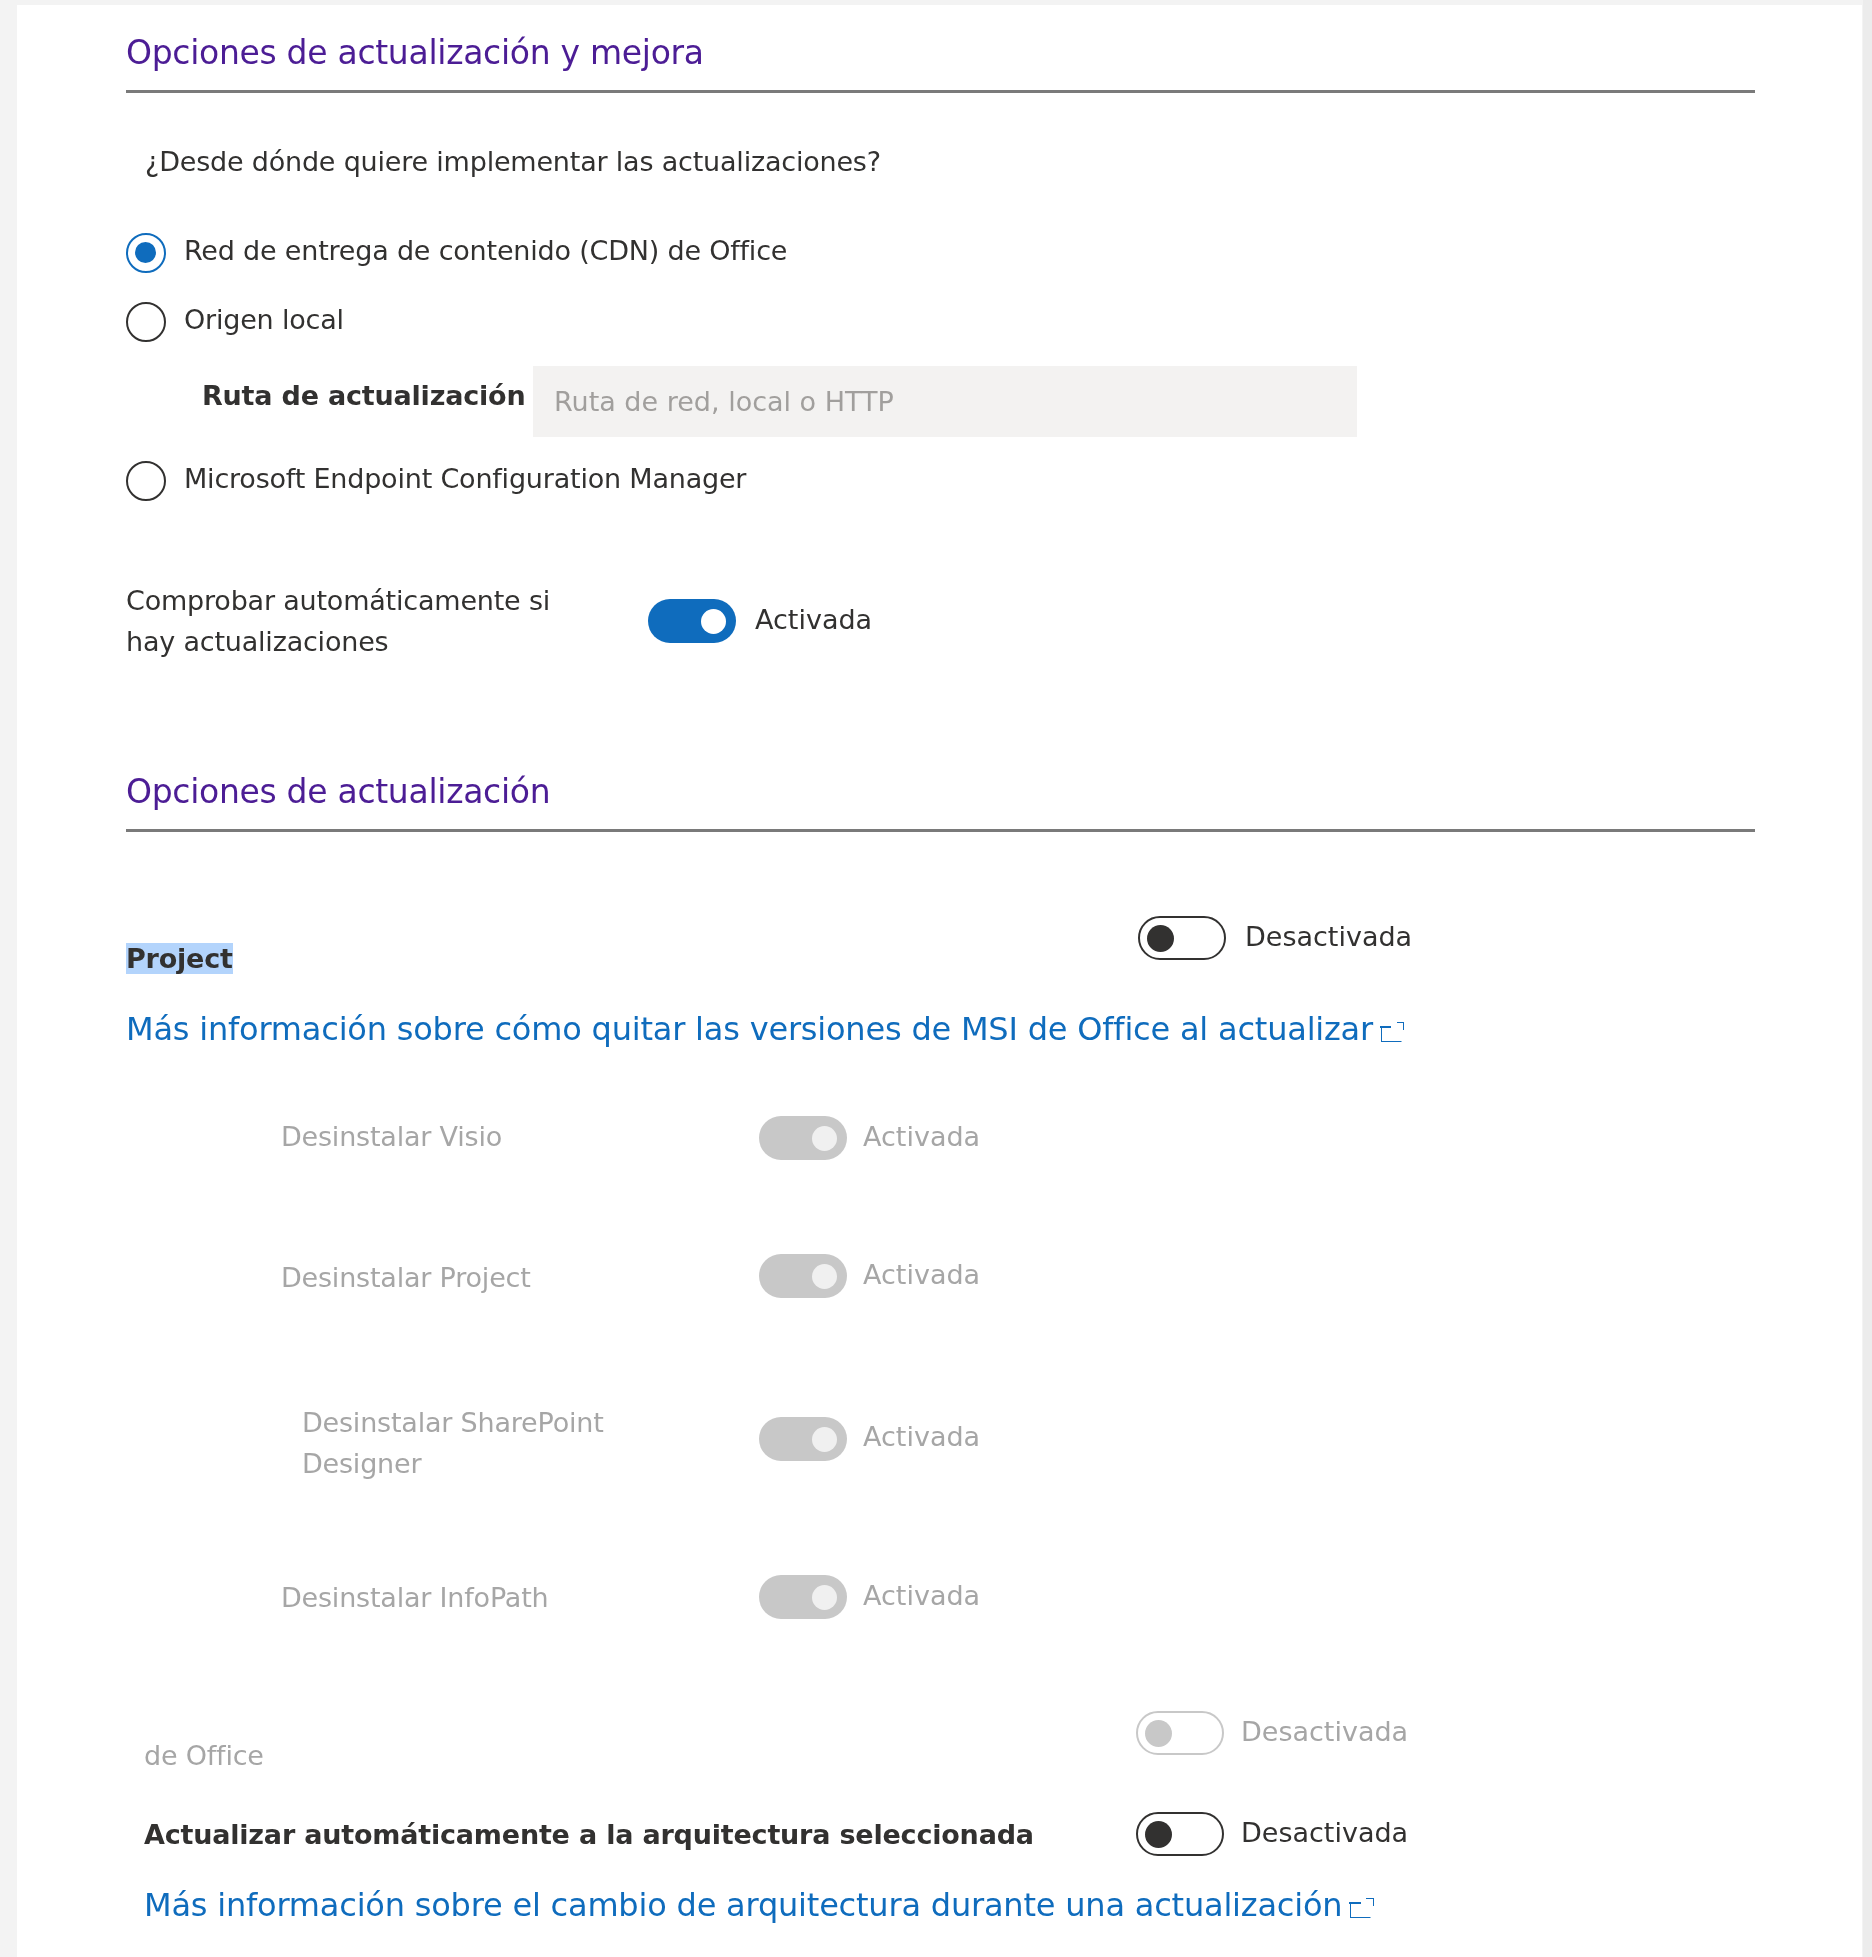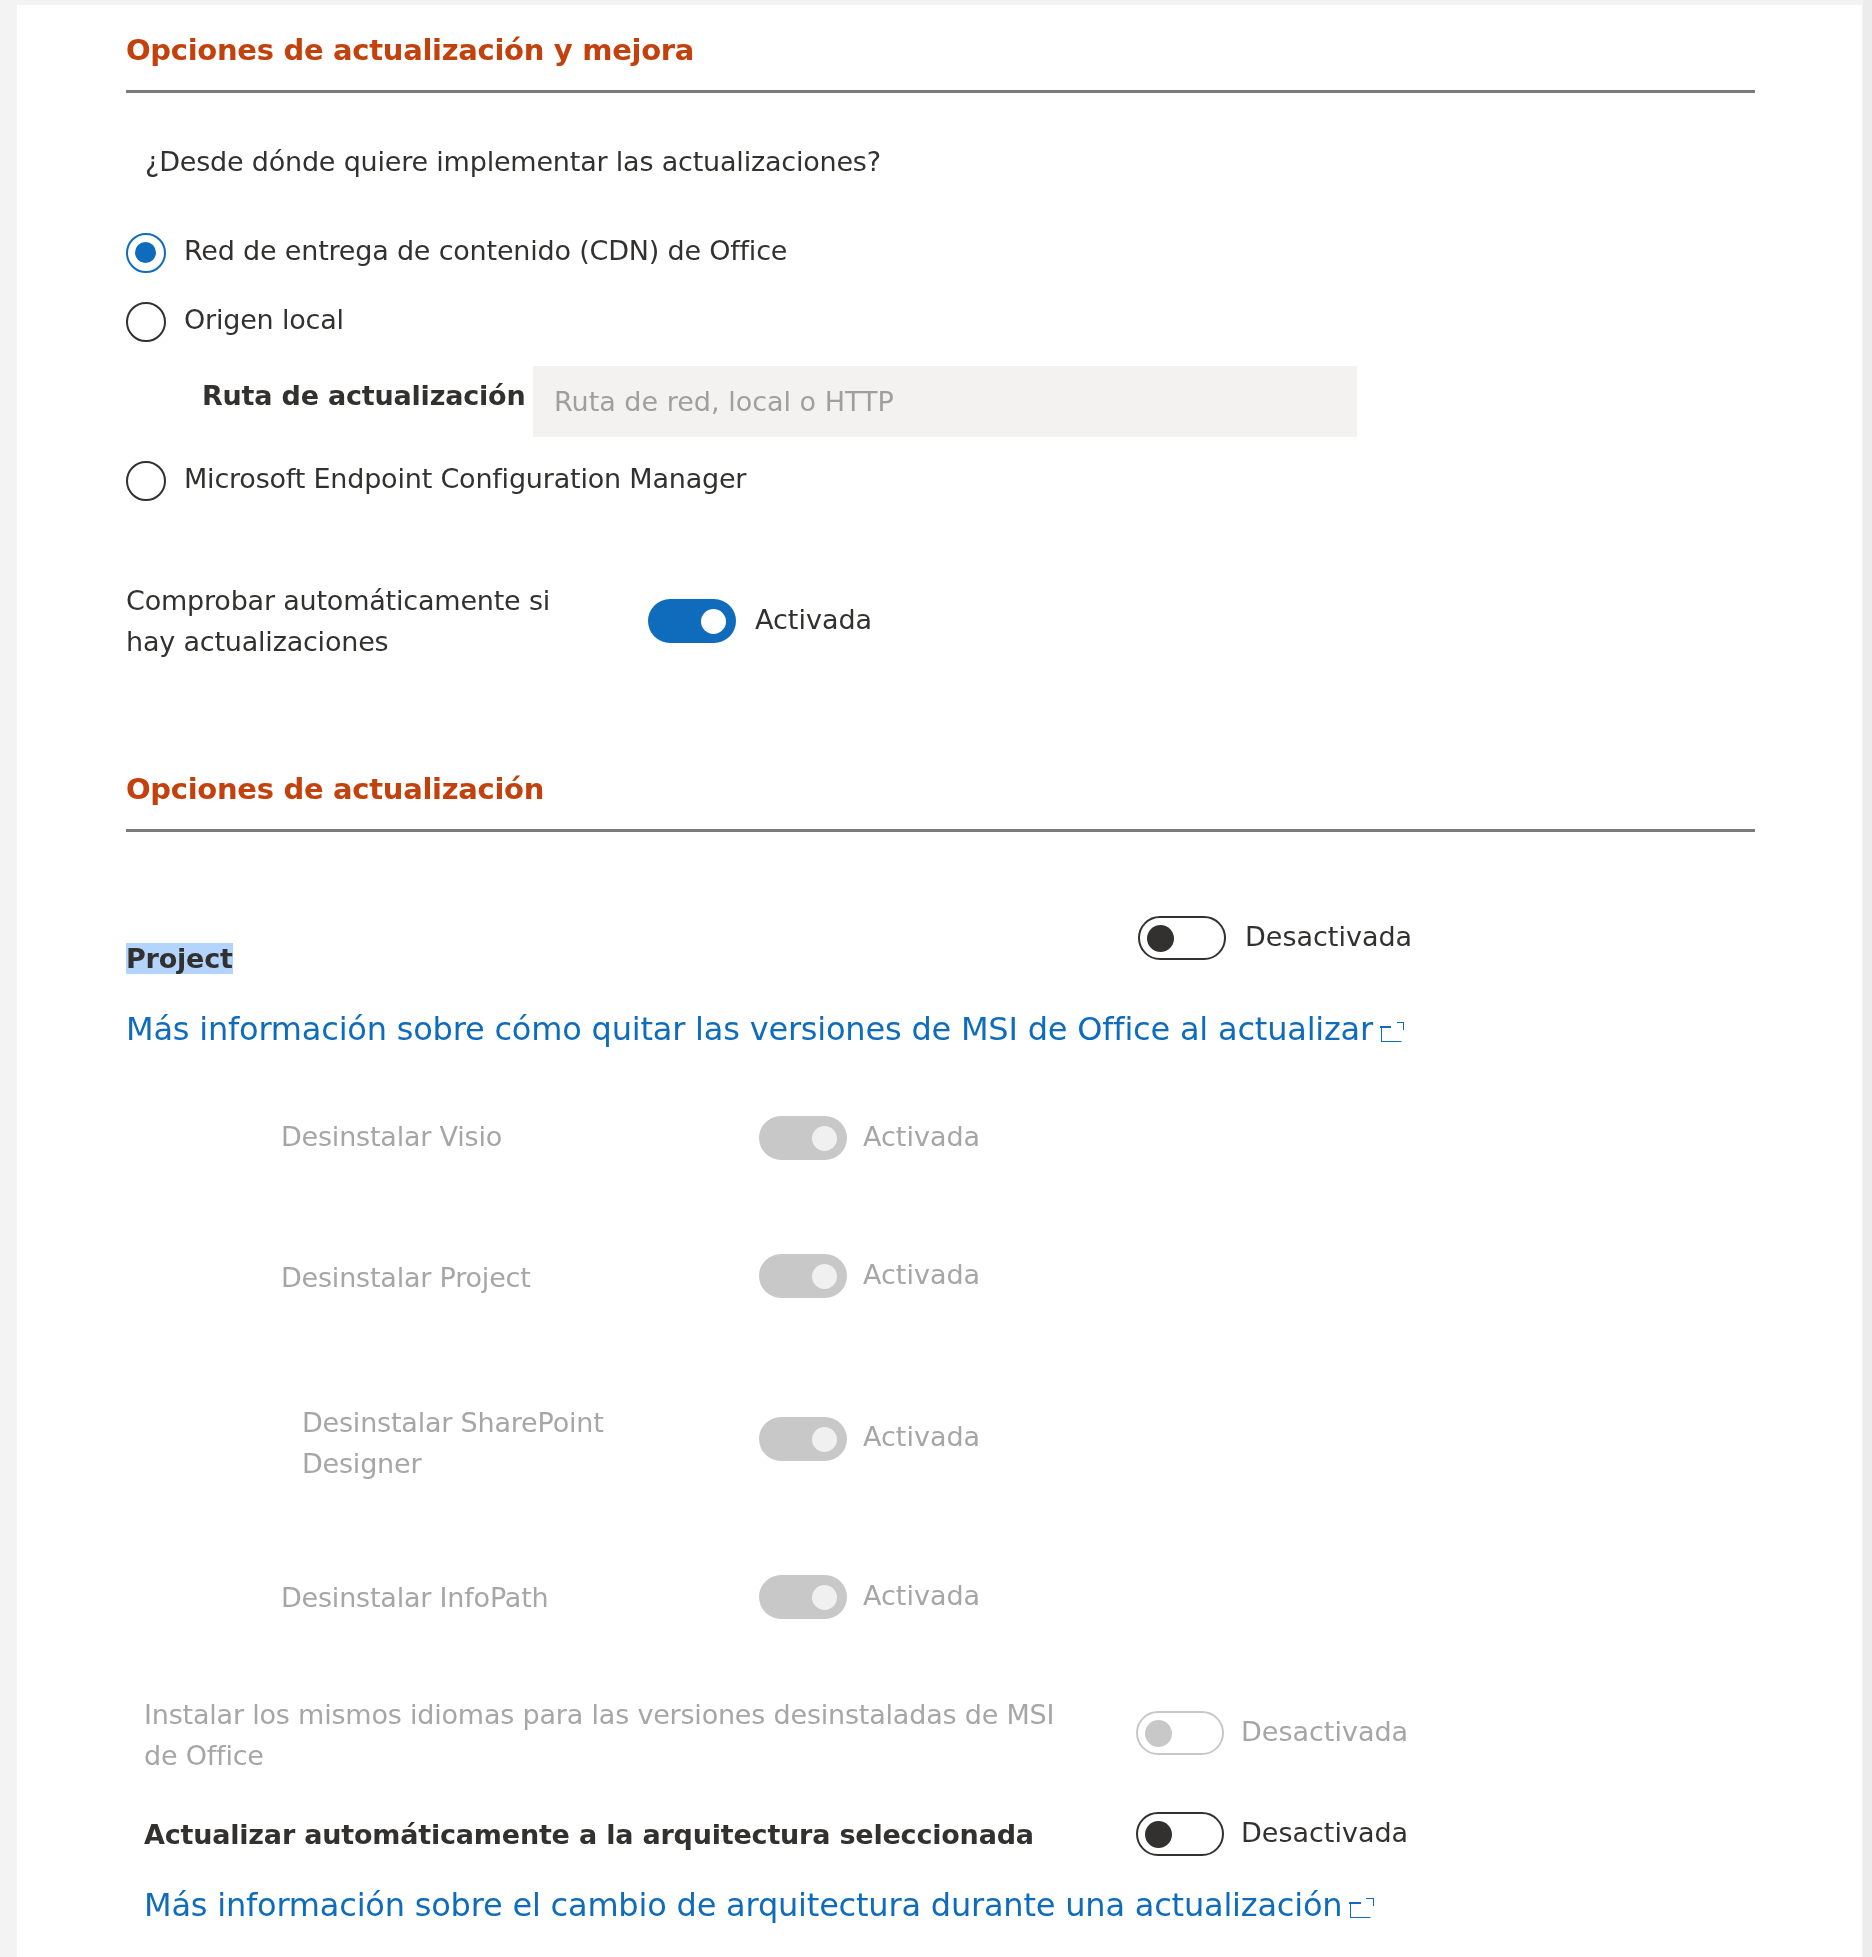--- a/index.html
+++ b/index.html
@@ -9,21 +9,21 @@
     font-family: "DejaVu Sans", "Liberation Sans", sans-serif;
     color: #323130;
     position: relative;
   }
   .panel {
     position: absolute; left: 17px; top: 4.8px; width: 1845px; height: 1953px;
     background: #ffffff;
   }
   .abs { position: absolute; }
   .section-title {
-    font-size: 29px; font-weight: bold; color: #c2410c;
+    font-size: 33px; font-weight: normal; color: #4c1d95;
     letter-spacing: -0.3px; white-space: nowrap;
   }
   .divider { position: absolute; height: 2.9px; background: #7a7a7a; }
   .label { font-size: 27px; color: #323130; white-space: nowrap; letter-spacing: -0.2px; }
   .label.bold { font-weight: 600; }
   .label.dim { color: #a6a6a6; }
   .radio {
     position: absolute; width: 40px; height: 40px; border-radius: 50%;
     border: 2.9px solid #323130; box-sizing: border-box; background: #fff;
   }
@@ -133,21 +133,21 @@
   </div>
 <div class="abs toggle-label dim" style="left:863px; top:1421px;">Activada</div>
 
 <div class="abs label dim" style="left:281px; top:1582px;text-align:right;">Desinstalar InfoPath</div>
 <div class="toggle on-disabled" style="left:759px; top:1575px;">
     <div class="knob"></div>
   </div>
 <div class="abs toggle-label dim" style="left:863px; top:1580px;">Activada</div>
 
 <div class="abs label dim" style="left:144px; top:1694px; line-height:41px;">
-  <span>Instalar los mismos idiomas para las versiones desinstaladas de MSI</span><br>
+  <br>
   <span>de Office</span>
 </div>
 <div class="toggle off-disabled" style="left:1136px; top:1711px;">
     <div class="knob"></div>
   </div>
 <div class="abs toggle-label dim" style="left:1241px; top:1716px;">Desactivada</div>
 
 <div class="abs label bold" style="left:144px; top:1819px;">Actualizar automáticamente a la arquitectura seleccionada</div>
 <div class="toggle off" style="left:1136px; top:1812px;">
     <div class="knob"></div>

